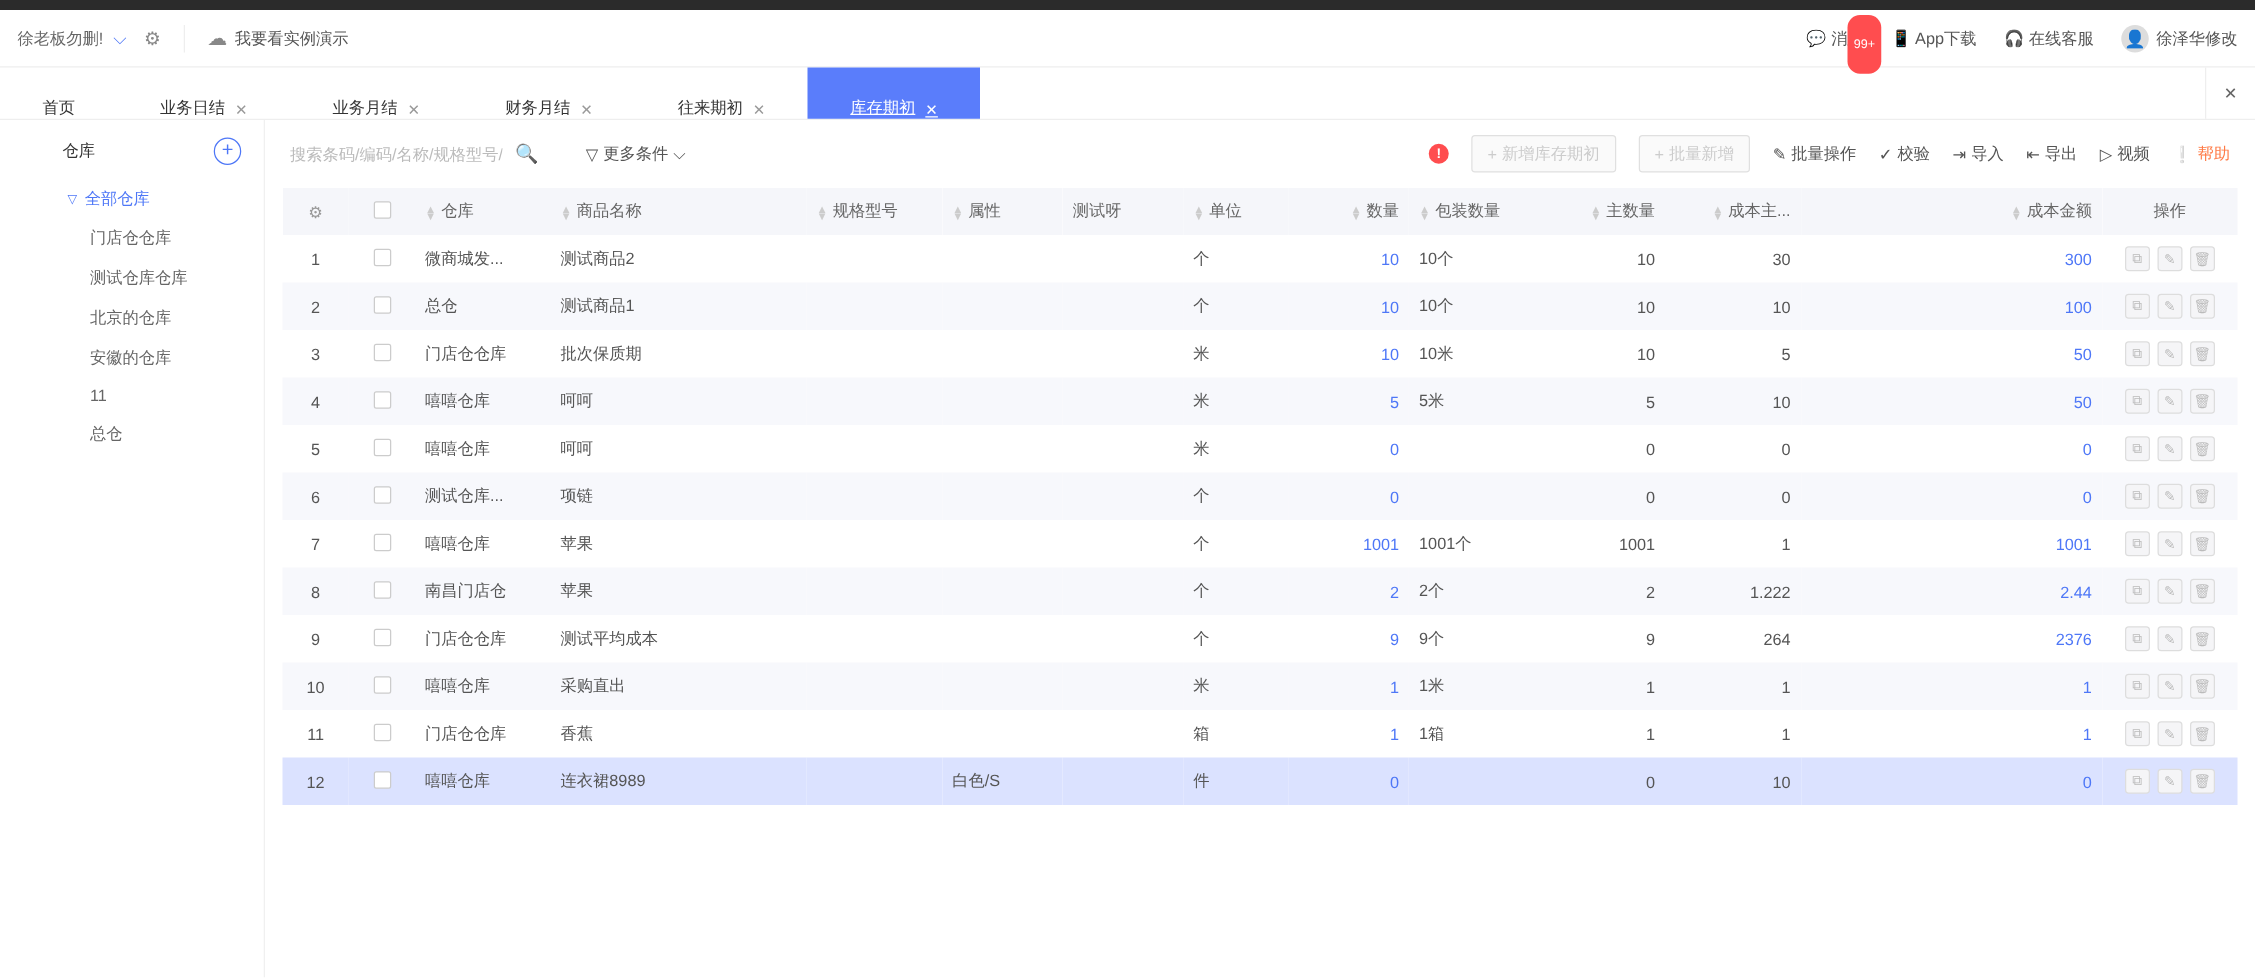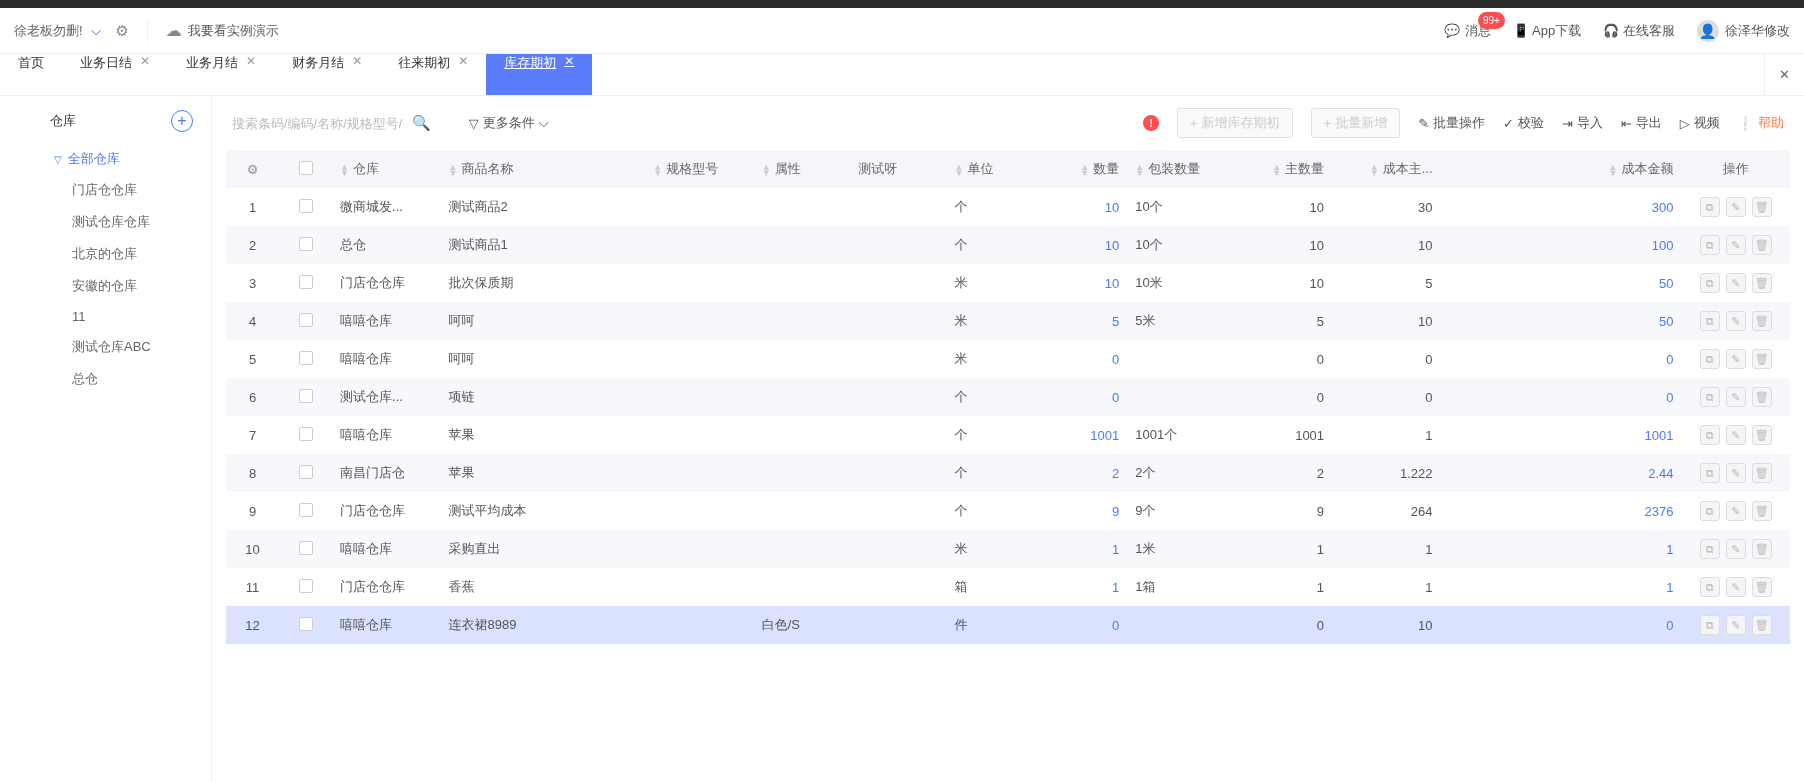--- a/index.html
+++ b/index.html
@@ -10,26 +10,26 @@
   .top-bar { display: flex; align-items: center; height: 46px; padding: 0 14px; border-bottom: 1px solid #eee; }
   .account-selector { display: flex; align-items: center; gap: 8px; color: #666; }
   .account-selector .chev { color: #4e77f7; font-size: 14px; }
   .gear-icon { margin-left: 14px; color: #888; font-size: 15px; }
   .sep-v { width: 1px; height: 22px; background: #eee; margin: 0 18px; }
   .demo-link { display: flex; align-items: center; gap: 6px; color: #555; }
   .cloud-icon { font-size: 16px; color: #888; }
   .top-spacer { flex: 1; }
   .top-actions { display: flex; align-items: center; gap: 22px; color: #555; }
   .msg { position: relative; display: flex; align-items: center; gap: 4px; }
-  .badge { position: absolute; top: -10px; right: -14px; background: #ff4d4f; color: #fff; border-radius: 10px; font-size: 10px; padding: 3px 5px; }
+  .badge { position: absolute; top: -10px; right: -14px; background: #ff4d4f; color: #fff; border-radius: 10px; font-size: 10px; padding: 18px 5px; }
   .user { display: flex; align-items: center; gap: 6px; }
   .avatar { width: 22px; height: 22px; border-radius: 50%; background: #ddd; display: flex; align-items: center; justify-content: center; color: #aaa; font-size: 14px; }
 
   .tabs-row { display: flex; align-items: stretch; border-bottom: 1px solid #eee; height: 42px; }
-  .tab { display: flex; align-items: flex-start; padding: 0 18px; color: #333; gap: 8px; cursor: pointer; }
+  .tab { display: flex; align-items: flex-end; padding: 0 34px; color: #333; gap: 8px; cursor: pointer; }
   .tab .close { color: #999; font-size: 12px; }
   .tab.active { background: #5a7dfb; color: #fff; text-decoration: underline; }
   .tab.active .close { color: #fff; }
   .tabs-spacer { flex: 1; }
   .tabs-close { width: 40px; display: flex; align-items: center; justify-content: center; color: #666; border-left: 1px solid #eee; }
 
   .main { display: flex; height: calc(100vh - 96px); margin-left: 32px; }
   .sidebar { width: 180px; border-right: 1px solid #f0f0f0; padding: 14px 0; }
   .sidebar-head { display: flex; align-items: center; justify-content: space-between; padding: 0 18px 12px; }
   .sidebar-head .title { font-weight: 500; }
@@ -137,21 +137,20 @@
     <div class="tree-root">
       <span class="caret">▽</span>
       <span>全部仓库</span>
     </div>
     <div id="tree-mount">
         <div class="tree-item">门店仓仓库</div>
         <div class="tree-item">测试仓库仓库</div>
         <div class="tree-item">北京的仓库</div>
         <div class="tree-item">安徽的仓库</div>
         <div class="tree-item">11</div>
-        <div class="tree-item">测试仓库ABC</div>
         <div class="tree-item">总仓</div>
       </div>
   </div>
 
   <div class="content">
     <div class="toolbar">
       <div class="search-box">
         <input class="search-input" placeholder="搜索条码/编码/名称/规格型号/别名" style="">
         <span class="search-icon">🔍</span>
       </div>

